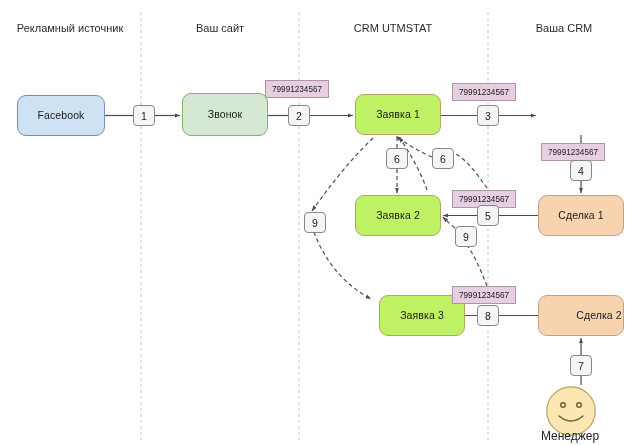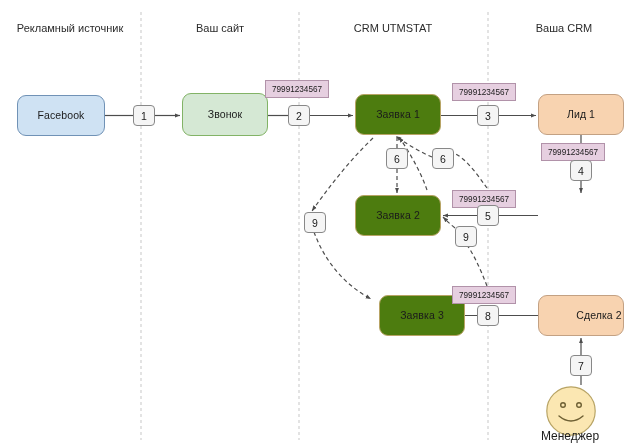--- a/index.html
+++ b/index.html
@@ -40,21 +40,21 @@
   }
   .node-source {
     background: #cfe2f3;
     border: 1.1px solid #7092b6;
   }
   .node-site {
     background: #d5e8d4;
     border: 1.1px solid #82b366;
   }
   .node-utm {
-    background: #4d7c0f;
+    background: #bef264;
     border: 1.1px solid #b8a465;
   }
   .node-crm {
     background: #f8d3b0;
     border: 1.1px solid #c3a183;
   }
   .badge-num {
     position: absolute;
     box-sizing: border-box;
     width: 22px;
@@ -164,21 +164,21 @@
   <div class="col-header" style="left:70px; top:22px;">Рекламный источник</div>
   <div class="col-header" style="left:220px; top:22px;">Ваш сайт</div>
   <div class="col-header" style="left:393px; top:22px;">CRM UTMSTAT</div>
   <div class="col-header" style="left:564px; top:22px;">Ваша CRM</div>
 
   <div class="node node-source" style="left:17px; top:95px; width:88px; height:41px;">Facebook</div>
   <div class="node node-site" style="left:182px; top:93px; width:86px; height:43px;">Звонок</div>
   <div class="node node-utm" style="left:355px; top:94px; width:86px; height:41px;">Заявка 1</div>
   <div class="node node-utm" style="left:355px; top:195px; width:86px; height:41px;text-align:center;">Заявка 2</div>
   <div class="node node-utm" style="left:355px; top:295px; width:86px; height:41px;margin-left:24px;">Заявка 3</div>
-  <div class="node node-crm" style="left:538px; top:94px; width:86px; height:41px;">Лид 1</div>
+  <div class="node node-crm" style="left:538px; top:195px; width:86px; height:41px;">Сделка 1</div>
   <div class="node node-crm" style="left:538px; top:295px; width:86px; height:41px;padding-left:36px;">Сделка 2</div>
 
   <div class="badge-phone" style="left:265px; top:80px;">79991234567</div>
   <div class="badge-phone" style="left:452px; top:83px;">79991234567</div>
   <div class="badge-phone" style="left:541px; top:143px;">79991234567</div>
   <div class="badge-phone" style="left:452px; top:190px;">79991234567</div>
   <div class="badge-phone" style="left:452px; top:286px;">79991234567</div>
 
   <div class="badge-num" style="left:133px; top:105px;">1</div>
   <div class="badge-num" style="left:288px; top:105px;">2</div>

